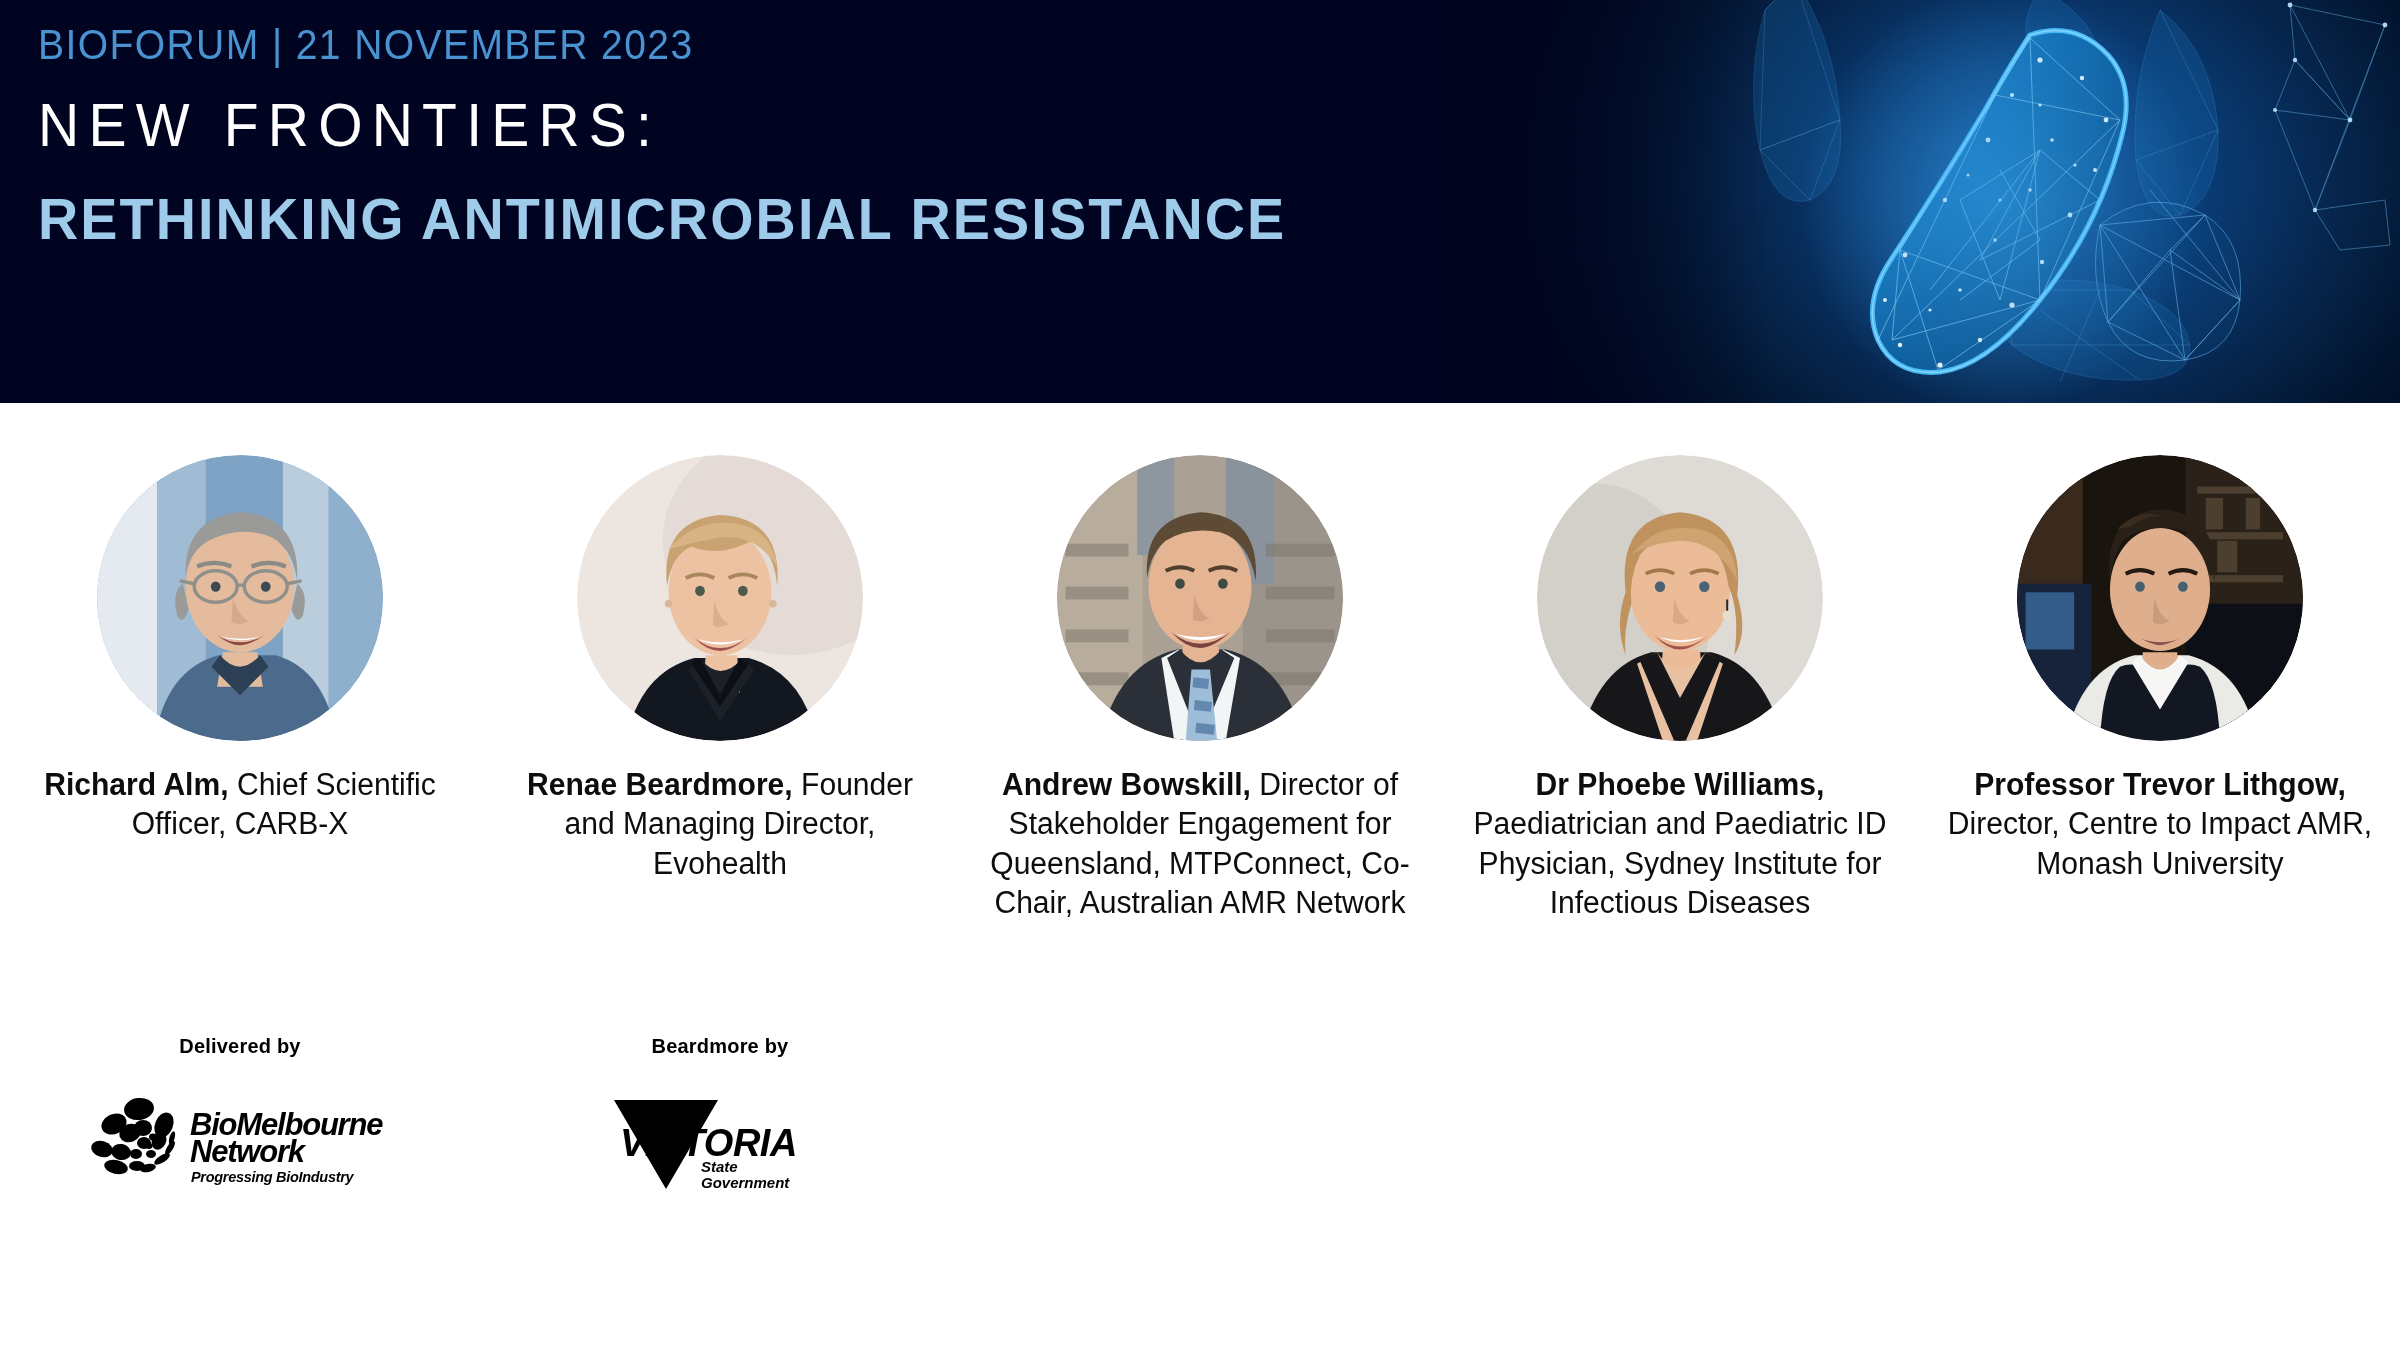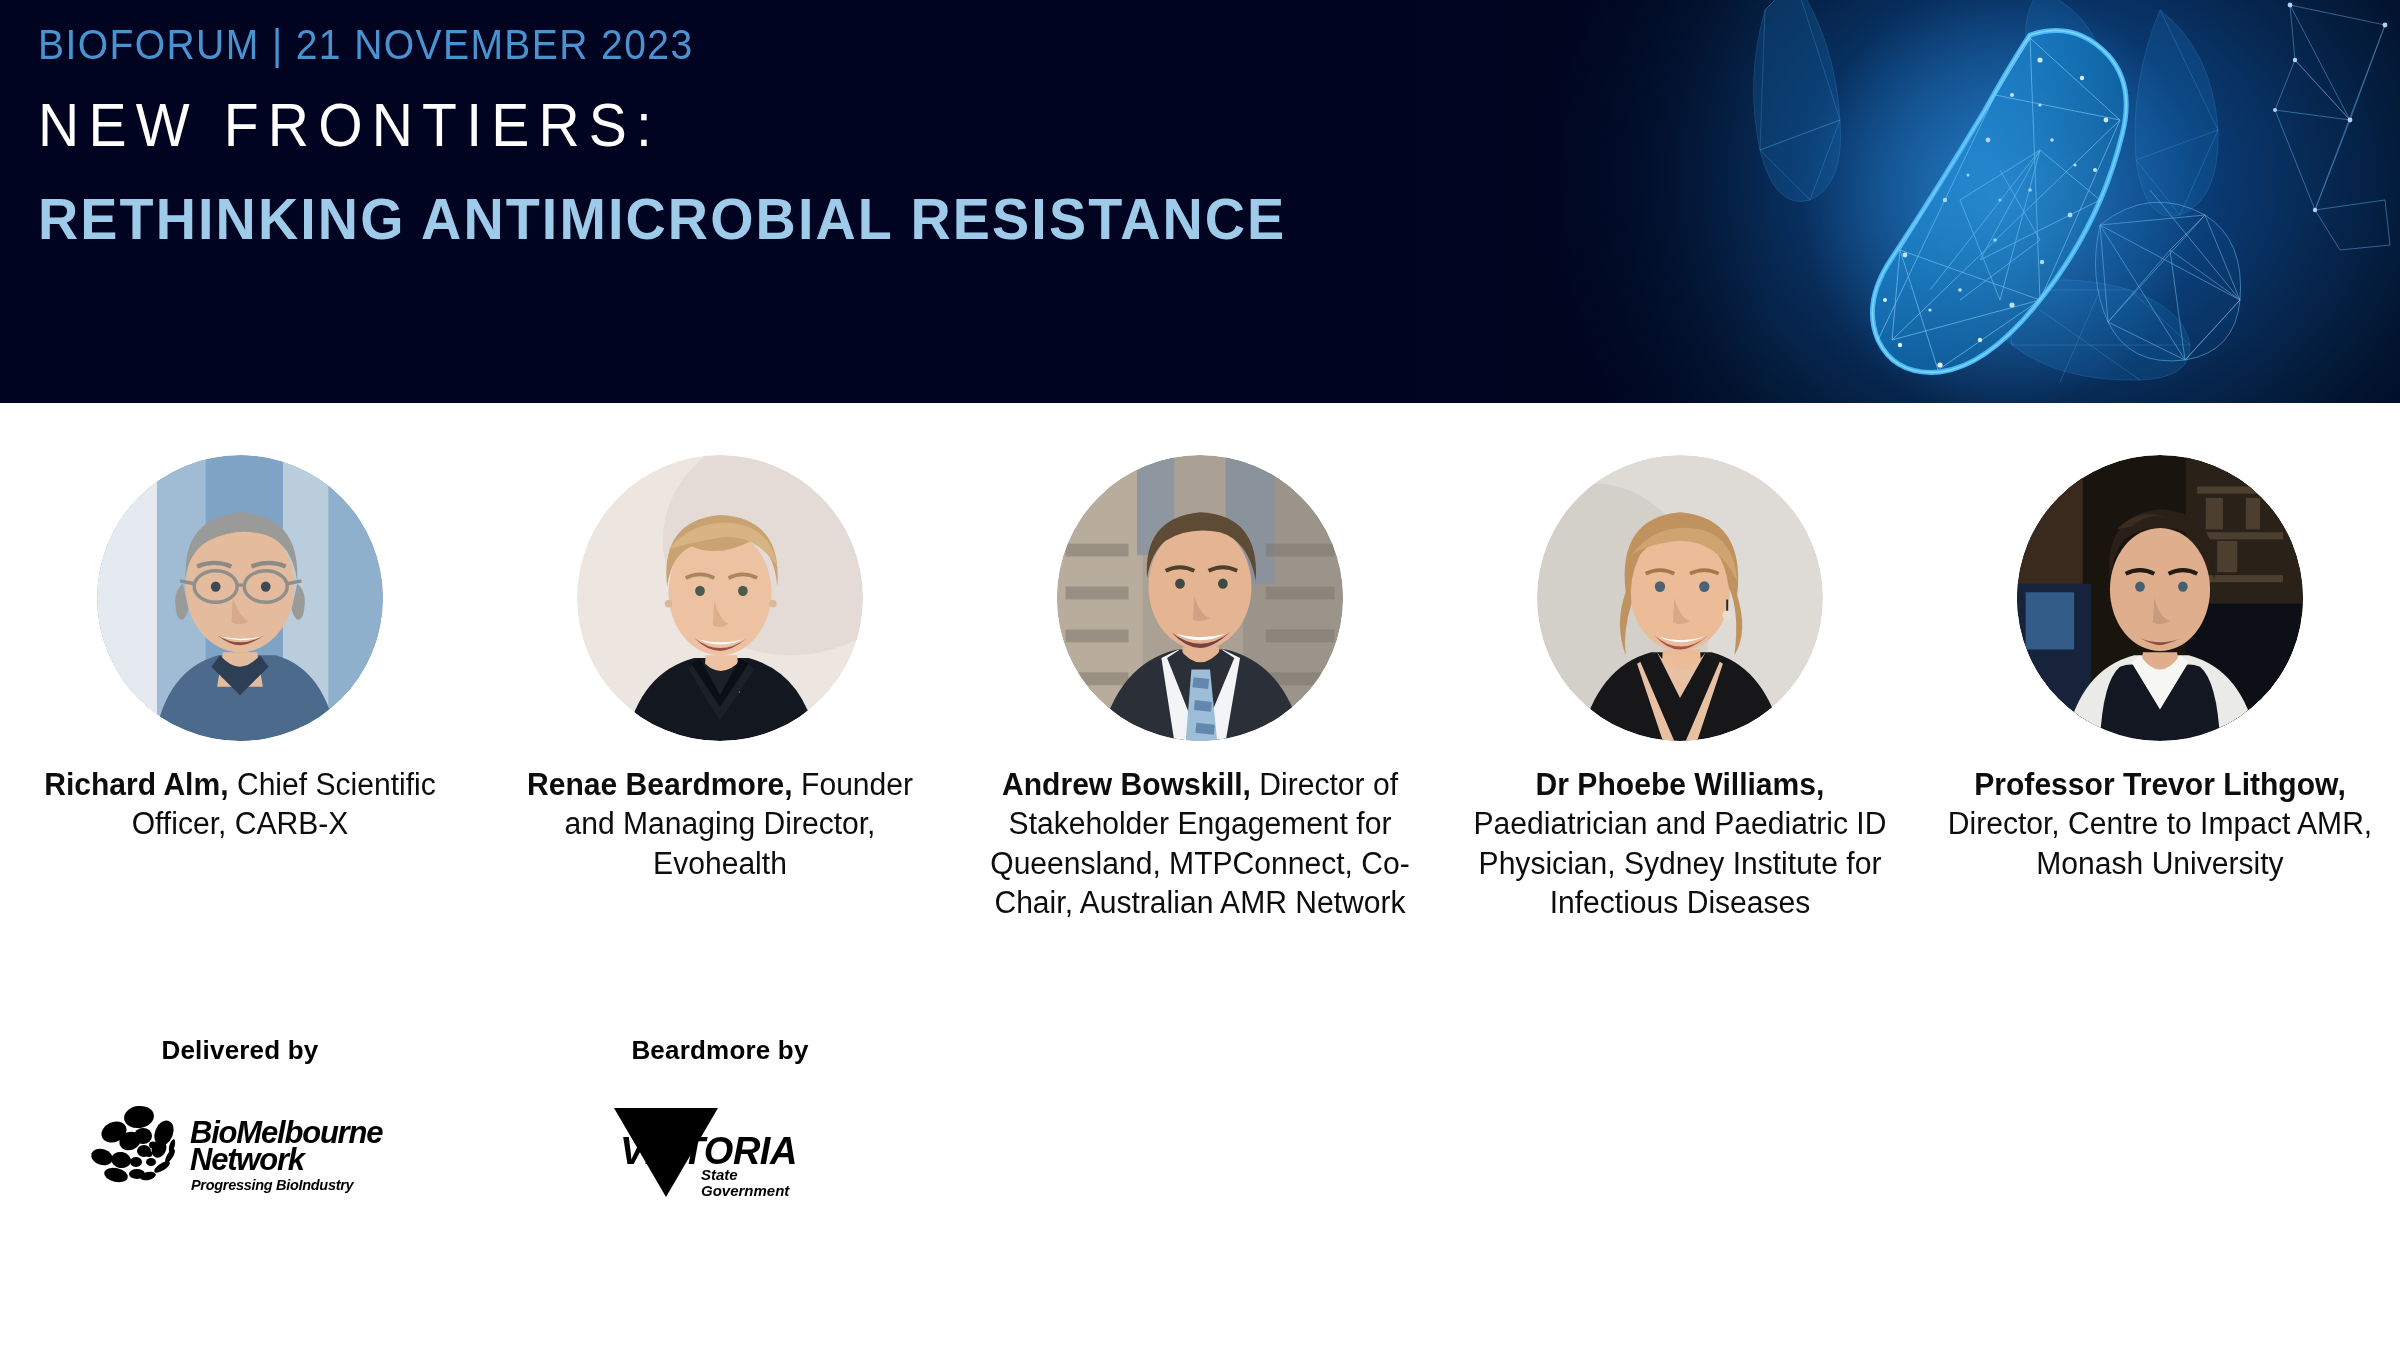--- a/index.html
+++ b/index.html
@@ -121,21 +121,21 @@
   }
   .partner {
     width: 480px;
     display: flex;
     flex-direction: column;
     align-items: center;
     padding: 0 14px;
   }
   .partner-label {
     font-family: "Liberation Sans", sans-serif;
-    font-size: 26px;
+    font-size: 20px;
     font-weight: 700;
     color: #000000;
     letter-spacing: 0.2px;
   }
   .partner-logo { margin-top: 36px; font-style: italic; }
   .partner-logo svg { display: block; }
 </style>
 </head>
 <body>
 

